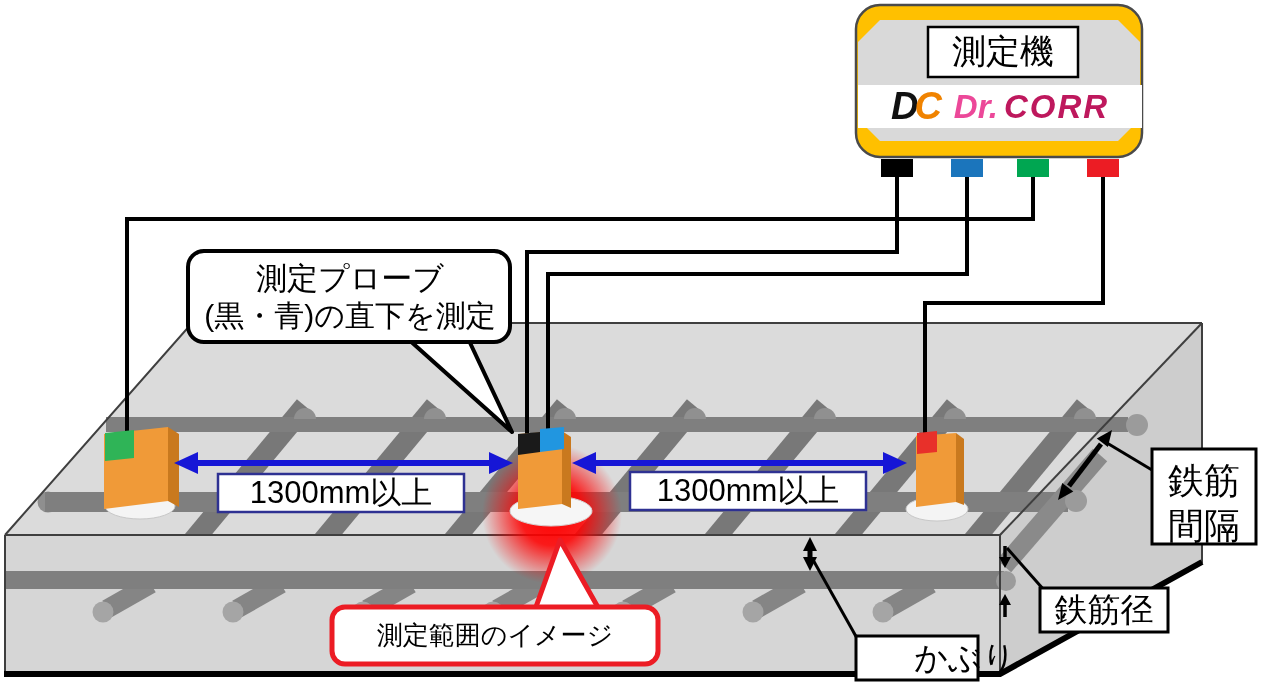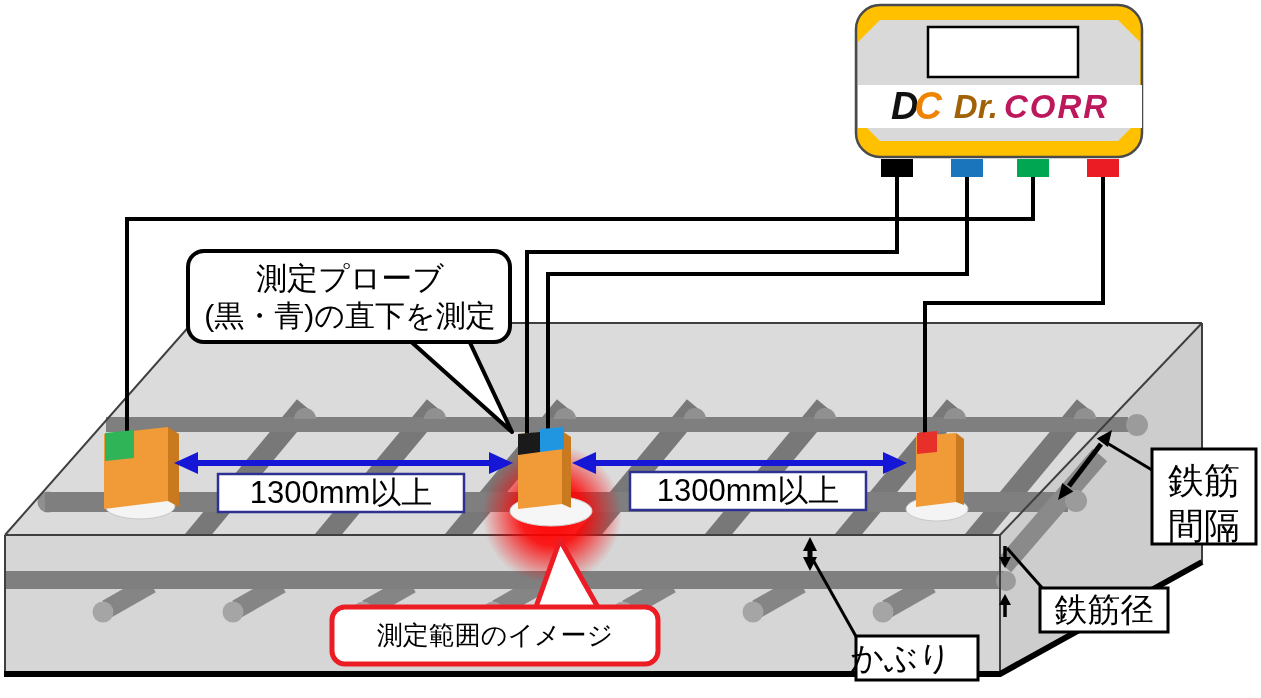--- a/index.html
+++ b/index.html
@@ -13,21 +13,21 @@
   .bubble-l2{font-size:30px;}
   .dist{font-size:31px;}
   .range{font-size:26px;}
   .anno{font-size:33px;}
   .anno2{font-size:36px;line-height:1.25;}
   .devlabel{font-size:34px;}
   .logo-row{gap:6px;border-radius:13px;}
   .logo-mono{font-weight:bold;font-style:italic;font-size:38px;letter-spacing:-4px;}
   .logo-mono .d{color:#111111;}
   .logo-mono .c{color:#F08300;}
-  .logo-dr{font-weight:bold;font-style:italic;font-size:33px;color:#a16207;margin-left:10px;}
+  .logo-dr{font-weight:bold;font-style:italic;font-size:33px;color:#ec4899;margin-left:10px;}
   .logo-corr{font-weight:bold;font-style:italic;font-size:33px;color:#be185d;letter-spacing:2px;}
 </style>
 </head>
 <body>
 
 <div id="stage">
 
 <svg id="diagram-svg" width="1261" height="698" viewBox="0 0 1261 698">
   <defs>
     <clipPath id="clipTop">
@@ -210,22 +210,23 @@
 <div class="txt dist" style="left:218px;top:474px;width:246px;height:38px;">1300mm以上</div>
 <div class="txt dist" style="left:630px;top:472px;width:236px;height:38px;">1300mm以上</div>
 
 <div class="txt range" style="left:332px;top:607px;width:326px;height:57px;">測定範囲のイメージ</div>
 
 <div class="txt col anno2" style="left:1152px;top:449px;width:104px;height:108px;">
   <div>鉄筋</div>
   <div>間隔</div>
 </div>
 <div class="txt anno" style="left:1040px;top:588px;width:128px;height:44px;">鉄筋径</div>
-<div class="txt anno" style="left:840px;top:636px;width:122px;height:44px;">かぶり</div>
-
+<div class="txt anno" style="left:904px;top:636px;width:122px;height:44px;">かぶり</div>
+
+<div class="txt devlabel" style="left:928px;top:27px;width:150px;height:50px;">測定機</div>
 
 <div class="txt logo-row" style="left:858px;top:85px;width:284px;height:43px;">
   <span class="logo-mono"><span class="d">D</span><span class="c">C</span></span>
   <span class="logo-dr">Dr.</span>
   <span class="logo-corr">CORR</span>
 </div>
 
 </div>
 
 </body></html>

